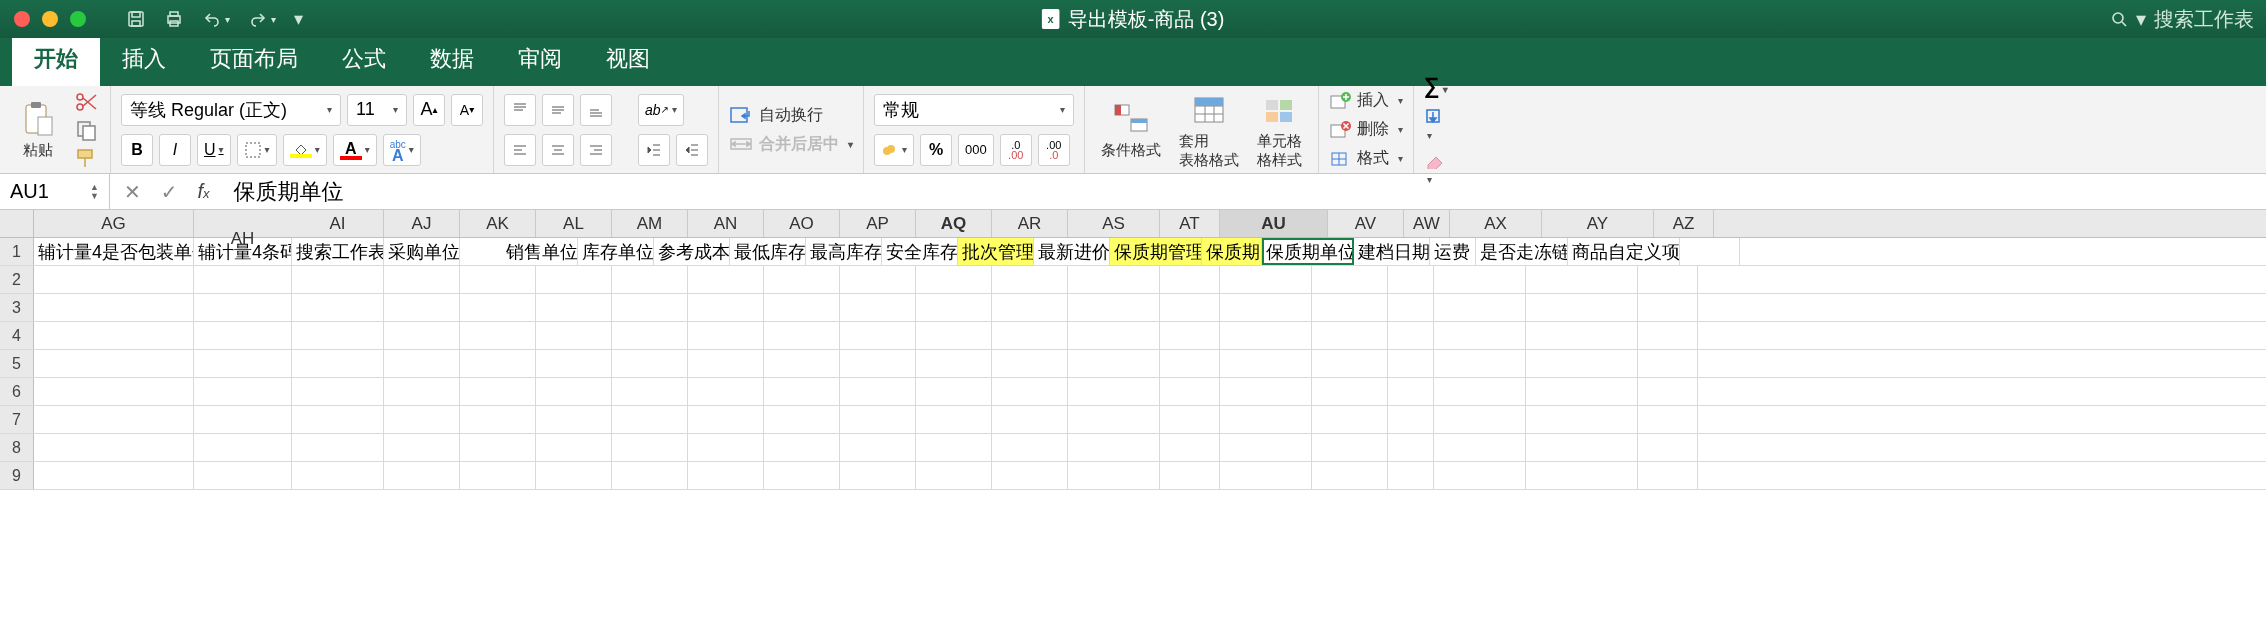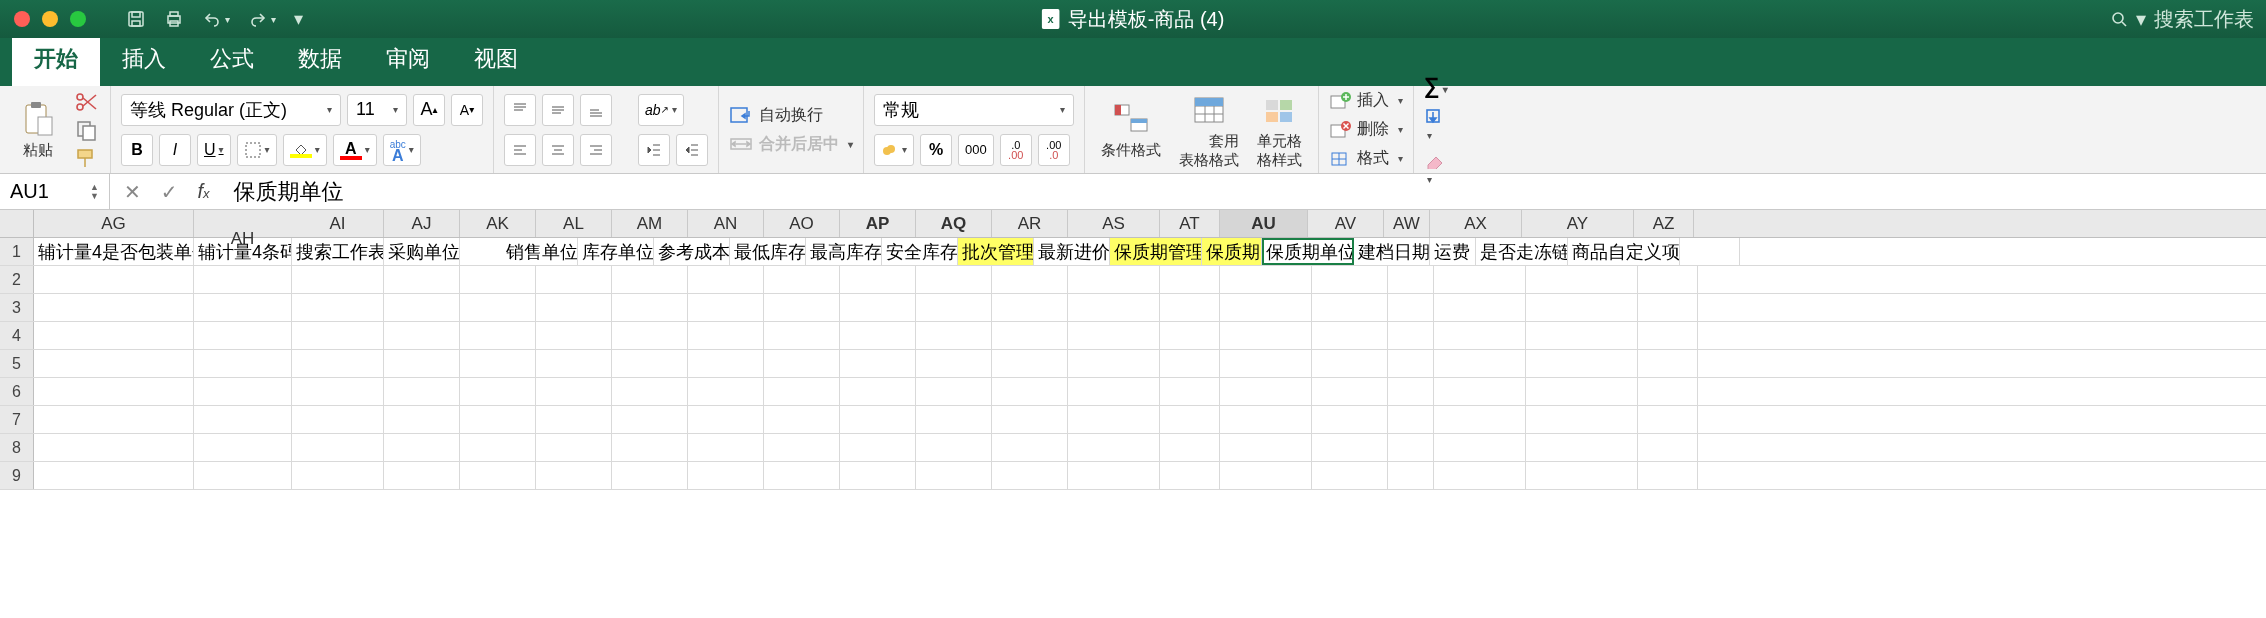--- a/index.html
+++ b/index.html
@@ -90,35 +90,36 @@
         </svg>
         <span class="caret" style="color:#cfe6da">▾</span>
       </span>
     <span class="qi" style="color:#cfe6da">▾</span>
   </div>
   <div class="doctitle">
     <svg width="18" height="20" viewBox="0 0 18 20">
         <rect width="18" height="20" fill="#fff" rx="2"></rect>
         <text x="9" y="14" text-anchor="middle" font-size="11" fill="#176747" font-weight="700">x</text>
       </svg>
-    <span>导出模板-商品 (4)</span>
+    <span>导出模板-商品 (3)</span>
   </div>
   <div class="searchwrap">
     <svg width="18" height="18" viewBox="0 0 18 18" fill="none" stroke="#cfe6da" stroke-width="1.6">
         <circle cx="8" cy="8" r="5"></circle>
         <line x1="12" y1="12" x2="16" y2="16"></line>
       </svg>
     <span>▾</span>
     <span>搜索工作表</span>
   </div>
 </div>
 
 <div class="tabbar">
   <div class="rtab active">开始</div>
   <div class="rtab">插入</div>
+  <div class="rtab">页面布局</div>
   <div class="rtab">公式</div>
   <div class="rtab">数据</div>
   <div class="rtab">审阅</div>
   <div class="rtab">视图</div>
 </div>
 
 <div class="ribbon">
 
   <div class="group" style="flex-direction:row;align-items:center;gap:8px">
     <div class="stack">
@@ -350,21 +351,21 @@
       <div class="ic">
           <svg width="40" height="36" viewBox="0 0 40 36" fill="none" stroke="#888">
             <rect x="6" y="6" width="28" height="24" fill="#fff"></rect>
             <line x1="6" y1="14" x2="34" y2="14"></line>
             <line x1="6" y1="22" x2="34" y2="22"></line>
             <line x1="16" y1="6" x2="16" y2="30"></line>
             <line x1="25" y1="6" x2="25" y2="30"></line>
             <rect x="6" y="6" width="28" height="8" fill="#6fa8dc" stroke="none"></rect>
           </svg>
         </div>
-      <span style="white-space:pre;text-align:right">套用
+      <span style="white-space:pre;text-align:left">套用
 表格格式</span>
     </div>
     <div class="stack">
       <div class="ic">
           <svg width="40" height="36" viewBox="0 0 40 36">
             <rect x="6" y="8" width="12" height="10" fill="#d9d9d9"></rect>
             <rect x="20" y="8" width="12" height="10" fill="#b6d7a8"></rect>
             <rect x="6" y="20" width="12" height="10" fill="#f9cb9c"></rect>
             <rect x="20" y="20" width="12" height="10" fill="#9fc5e8"></rect>
           </svg>
@@ -442,26 +443,26 @@
     <div class="rowhd"></div>
   <div class="ch" style="width: 160px;">AG</div>
       <div class="ch" style="width: 98px; margin-top: 29px;">AH</div>
       <div class="ch" style="width: 92px;">AI</div>
       <div class="ch" style="width: 76px;">AJ</div>
       <div class="ch" style="width: 76px;">AK</div>
       <div class="ch" style="width: 76px;">AL</div>
       <div class="ch" style="width: 76px;">AM</div>
       <div class="ch" style="width: 76px;">AN</div>
       <div class="ch" style="width: 76px;">AO</div>
-      <div class="ch" style="width: 76px; font-weight: bold;">AP</div>
+      <div class="ch" style="width: 76px;">AP</div>
       <div class="ch" style="width: 76px; font-weight: bold;">AQ</div>
       <div class="ch" style="width: 76px;">AR</div>
       <div class="ch" style="width: 92px;">AS</div>
       <div class="ch" style="width: 60px;">AT</div>
-      <div class="ch active" style="width: 88px;">AU</div>
+      <div class="ch active" style="width: 108px;">AU</div>
       <div class="ch" style="width: 76px;">AV</div>
       <div class="ch" style="width: 46px;">AW</div>
       <div class="ch" style="width: 92px;">AX</div>
       <div class="ch" style="width: 112px;">AY</div>
       <div class="ch" style="width: 60px; text-align: center;">AZ</div>
     </div>
   <div class="rows" id="rows">
       <div class="grow">
         <div class="rh">1</div>
         <div class="cell" style="width: 160px;">辅计量4是否包装单位</div>

